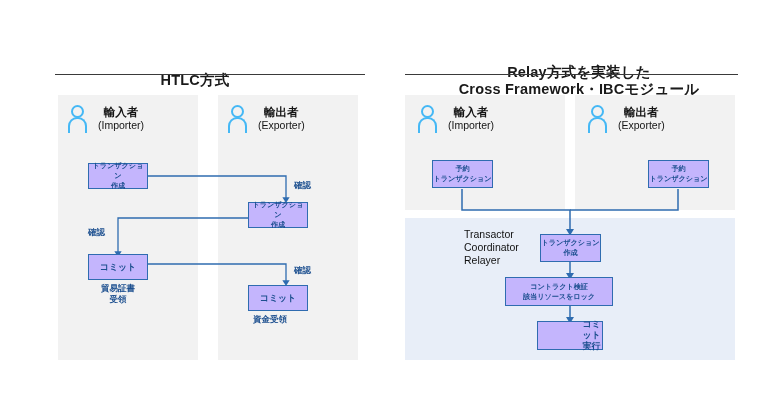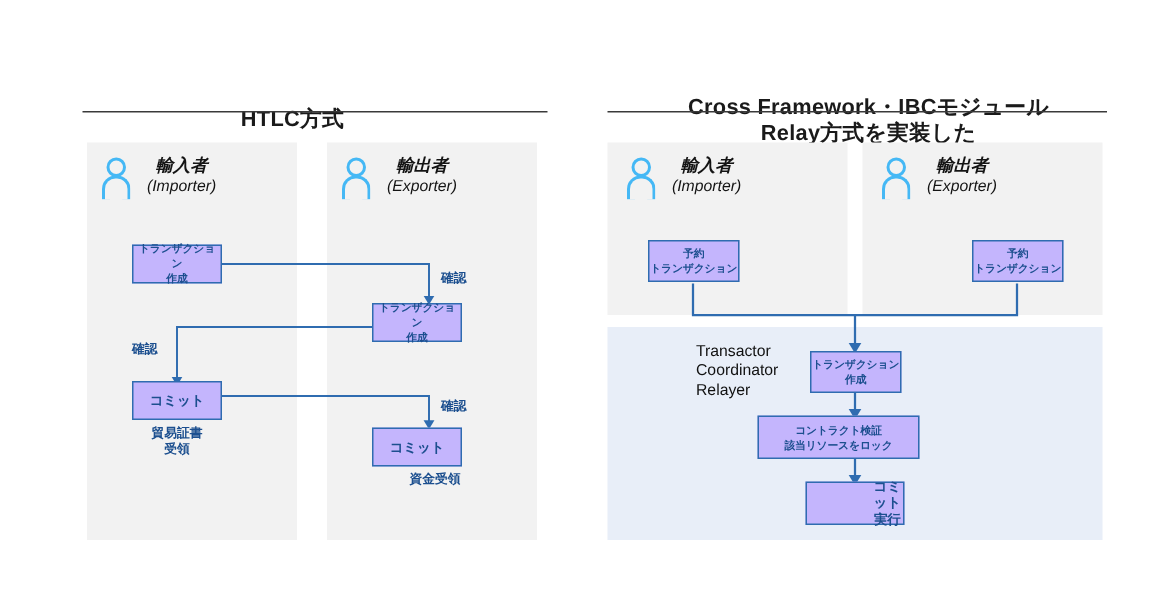--- a/index.html
+++ b/index.html
@@ -29,21 +29,21 @@
   #right-title{top:36px;}
 
   .rule{position:absolute;height:0;border-top:1.4px solid #3a3a3a;}
   #left-rule{left:55px;right:25px;top:74px;}
   #right-rule{left:15px;right:30px;top:74px;}
 
   
   .panel{position:absolute;background:#f2f2f2;}
   .panel-blue{position:absolute;background:#e8eef8;}
 
-  .actor{position:absolute;display:flex;gap:10px;font-style:italic;}
+  .actor{position:absolute;display:flex;align-items:center;gap:10px;}
   .person{width:20px;height:28px;position:relative;flex:none;}
   .person .head{
     position:absolute;left:3px;top:0;width:13px;height:13px;
     border:2.1px solid #45b8f5;border-radius:50%;box-sizing:border-box;
   }
   .person .body{
     position:absolute;left:0;top:12px;width:19px;height:16px;
     border:2.1px solid #45b8f5;border-bottom:none;
     border-radius:9px 9px 0 0;box-sizing:border-box;
   }
@@ -148,34 +148,34 @@
   </div>
 
   <div class="box big" style="left:248px;top:285px;width:60px;height:26px;">
     <div>コミット</div>
   </div>
 
   <div class="caption" style="left:88px;top:283px;width:60px;">
     <div>貿易証書</div>
     <div>受領</div>
   </div>
-  <div class="caption" style="left:260px;top:314px;width:60px;">
+  <div class="caption" style="left:240px;top:314px;width:60px;">
     <div>資金受領</div>
   </div>
 
   <div class="tag" style="left:294px;top:180px;">確認</div>
   <div class="tag" style="left:88px;top:227px;">確認</div>
   <div class="tag" style="left:294px;top:265px;">確認</div>
 </div>
 
 <div class="diagram" id="right-diagram">
 
   <div class="title" id="right-title">
+    <div>Relay方式を実装した</div>
     <div>Cross Framework・IBCモジュール</div>
-    <div>Relay方式を実装した</div>
   </div>
   <div class="rule" id="right-rule"></div>
 
   <div class="panel" style="left:15px;top:95px;width:160px;height:115px;"></div>
   <div class="panel" style="left:185px;top:95px;width:160px;height:115px;"></div>
 
   <div class="panel-blue" style="left:15px;top:218px;width:330px;height:142px;"></div>
 
   <div class="actor" style="left:28px;top:105px;">
     <div class="person">

